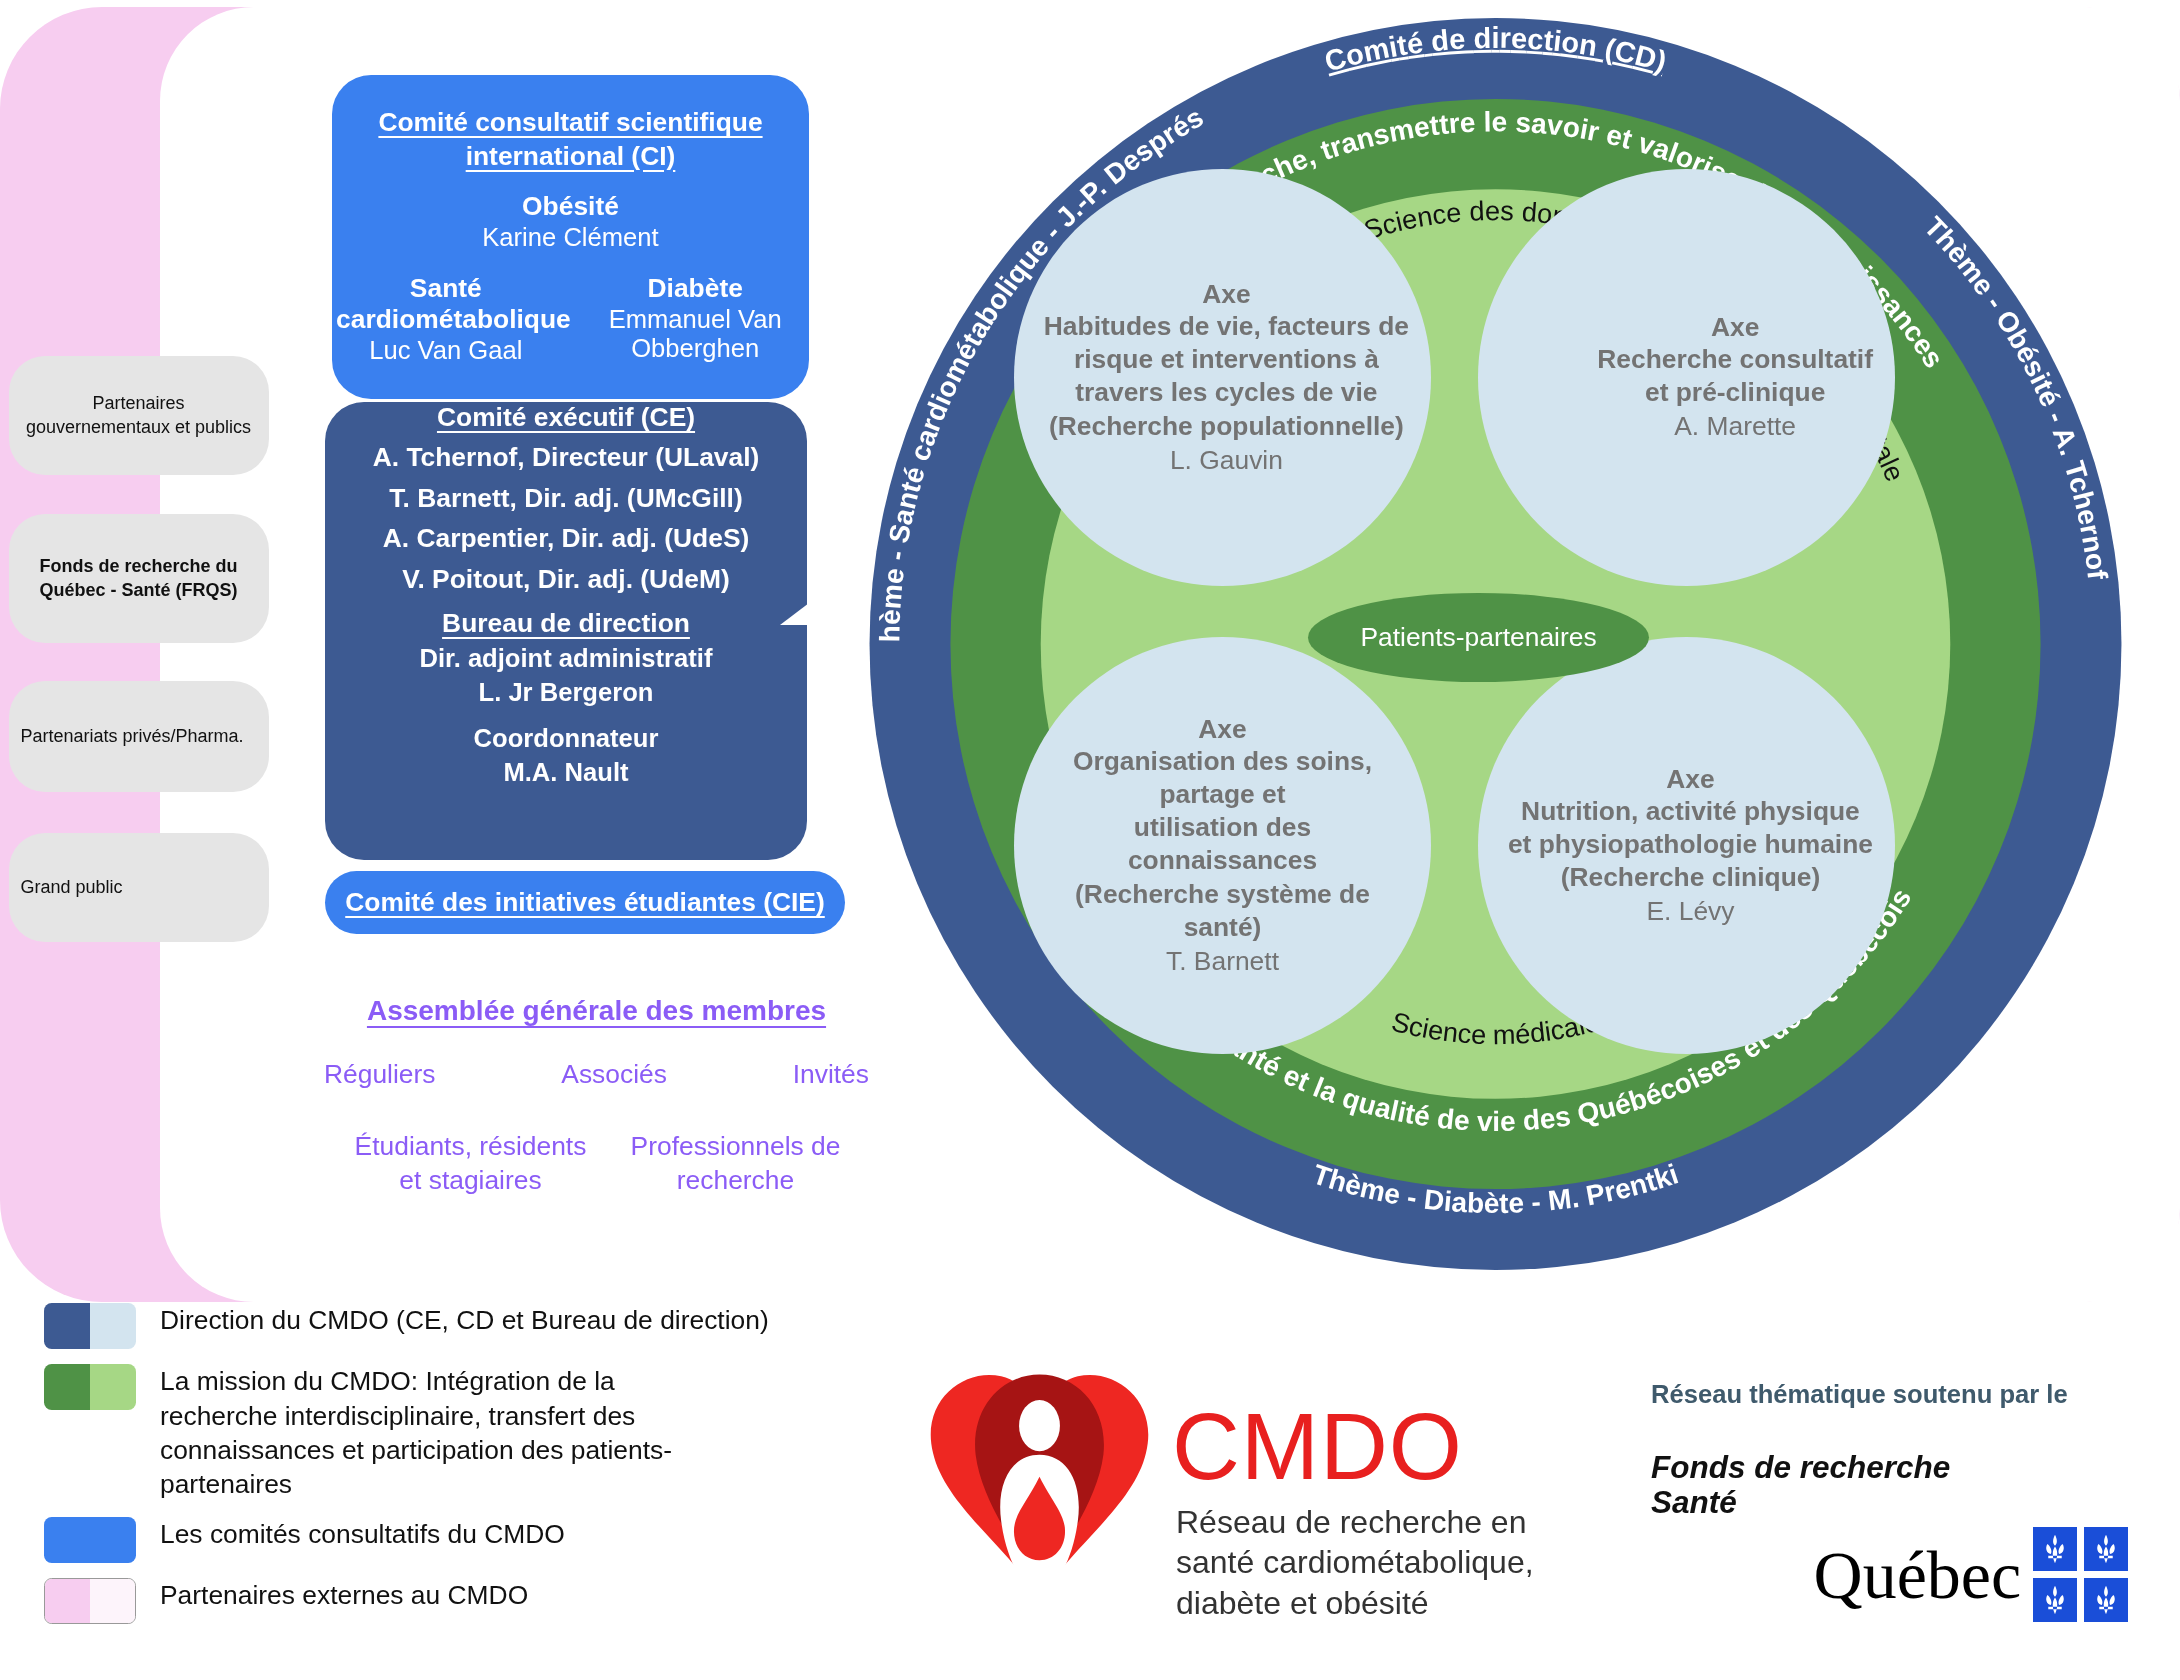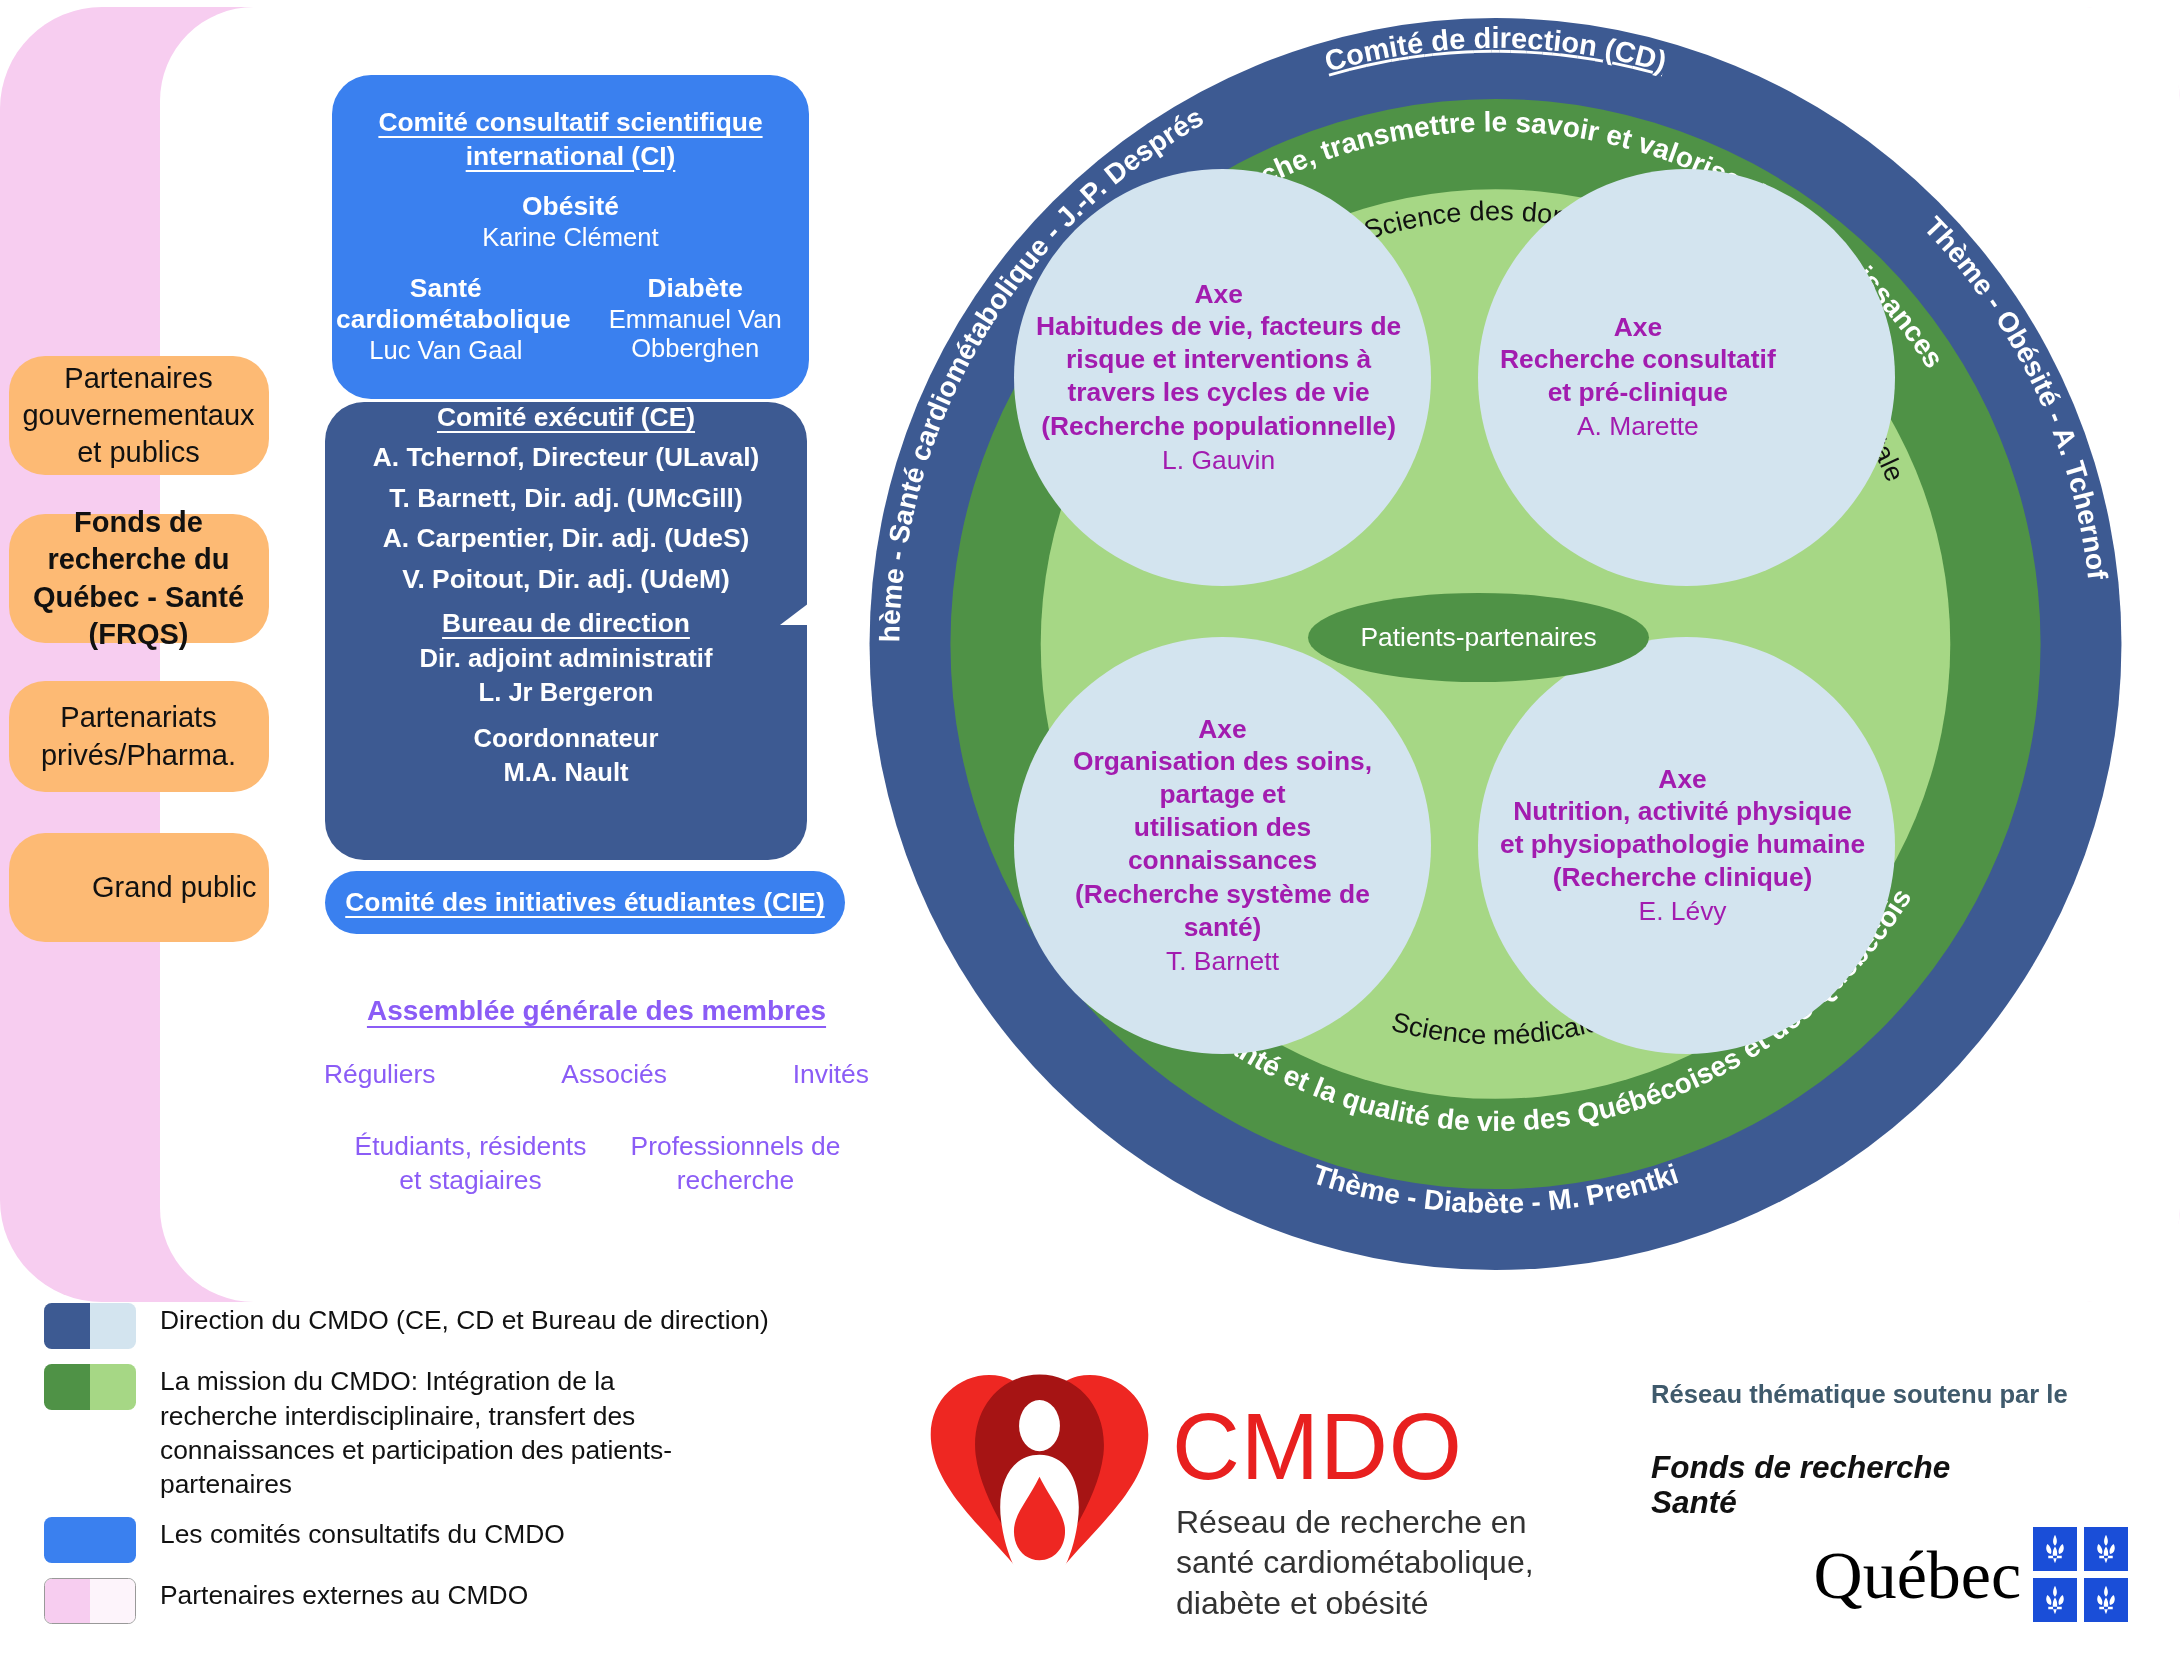--- a/index.html
+++ b/index.html
@@ -23,25 +23,25 @@
     position: absolute; left: 160px; top: 6.8px;
     width: 2020px; height: 1295px;
     background: #ffffff;
     border-radius: 94px;
   }
 
   
   .partner-chip {
     position: absolute; left: 8.5px;
     width: 260px;
-    background: #fdba74;
+    background: #e5e5e5;
     border-radius: 36px;
-    display: flex; align-items: center; justify-content: flex-end;
+    display: flex; align-items: center; justify-content: flex-start;
     text-align: center;
-    font-size: 29px; color: #111;
+    font-size: 18px; color: #111;
     line-height: 1.28;
     padding: 8.5px 12px;
   }
   .partner-chip.bold { font-weight: bold; }
 
   
   .blue-box {
     position: absolute;
     background: #3a80ef;
     border-radius: 39px;
@@ -91,23 +91,23 @@
   .assemblee-row2 { display: flex; justify-content: center; gap: 31px; margin-top: 39px; font-size: 26.4px; }
   .assemblee-row2 div { line-height: 1.3; }
 
   
   .circle-wrap { position: absolute; left: 831px; top: 6.8px; width: 1329px; height: 1286px; }
 
   .axis-bubble {
     position: absolute;
     background: #d3e4ef;
     border-radius: 50%;
-    display: flex; align-items: center; justify-content: flex-start;
+    display: flex; align-items: center; justify-content: flex-end;
     text-align: center;
-    color: #a21caf;
+    color: #737373;
   }
   .axis-inner { padding: 0 22px; }
   .axis-word  { font-size: 26.4px; font-weight: bold; }
   .axis-desc  { font-size: 26.4px; font-weight: bold; line-height: 1.26; }
   .axis-lead  { font-size: 26.4px; font-weight: normal; margin-top: 1.7px; }
 
   .patients-ellipse {
     position: absolute;
     background: #4f9246;
     border-radius: 50%;

